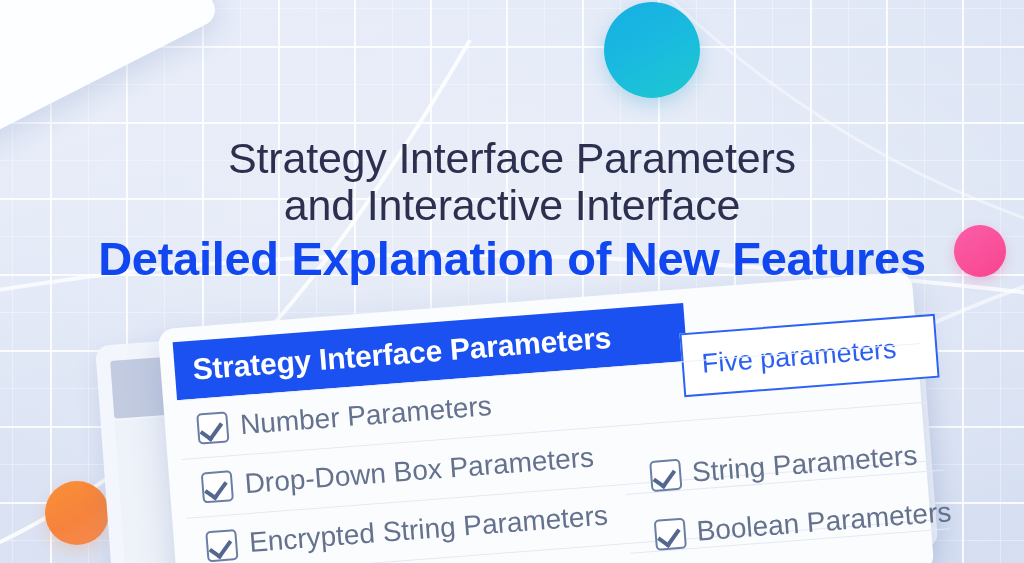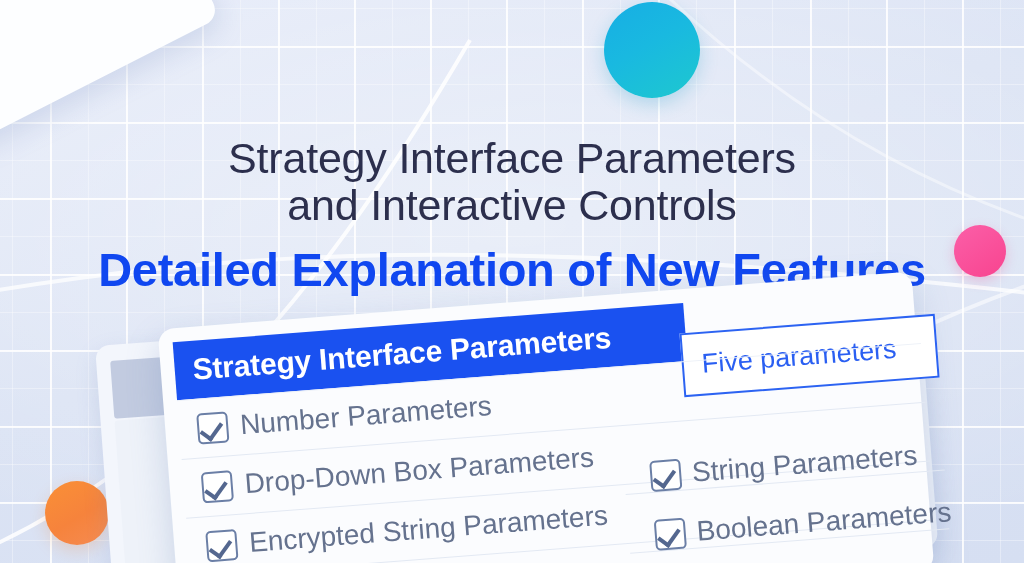--- a/index.html
+++ b/index.html
@@ -68,21 +68,21 @@
   .headline{
     position:absolute;left:0;right:0;top:135px;text-align:center;
     pointer-events:none;
   }
   .headline .l1,.headline .l2{
     display:block;color:#2c2f4d;font-size:43px;line-height:47px;
     letter-spacing:-.2px;font-weight:400;
   }
   .headline .l3{
     display:block;color:#1047f0;font-size:47px;line-height:56px;
-    font-weight:bold;letter-spacing:-.3px;margin-top:13px;
+    font-weight:bold;letter-spacing:-.3px;margin-top:2px;
   }
 
   
   .back-panel{
     position:absolute;left:104px;top:341px;width:128px;height:250px;
     background:#f3f6fc;border-radius:14px;
     transform:rotate(-4.2deg);
     box-shadow:0 8px 22px rgba(120,140,190,.20);
   }
   .back-panel .strip{
@@ -183,21 +183,21 @@
 
   <div class="sheet-tl-inner"></div>
   <div class="sheet-tl"></div>
 
   <div class="circle cyan"></div>
   <div class="circle pink"></div>
   <div class="circle orange"></div>
 
   <div class="headline">
     <span class="l1">Strategy Interface Parameters</span>
-    <span class="l2">and Interactive Controls</span>
+    <span class="l2">and Interactive Interface</span>
     <span class="l3">Detailed Explanation of New Features</span>
   </div>
 
   <div class="back-panel">
     <div class="strip"></div>
     <div class="strip2"></div>
   </div>
 
   <div class="back-panel-r">
     <div class="strip"></div>

